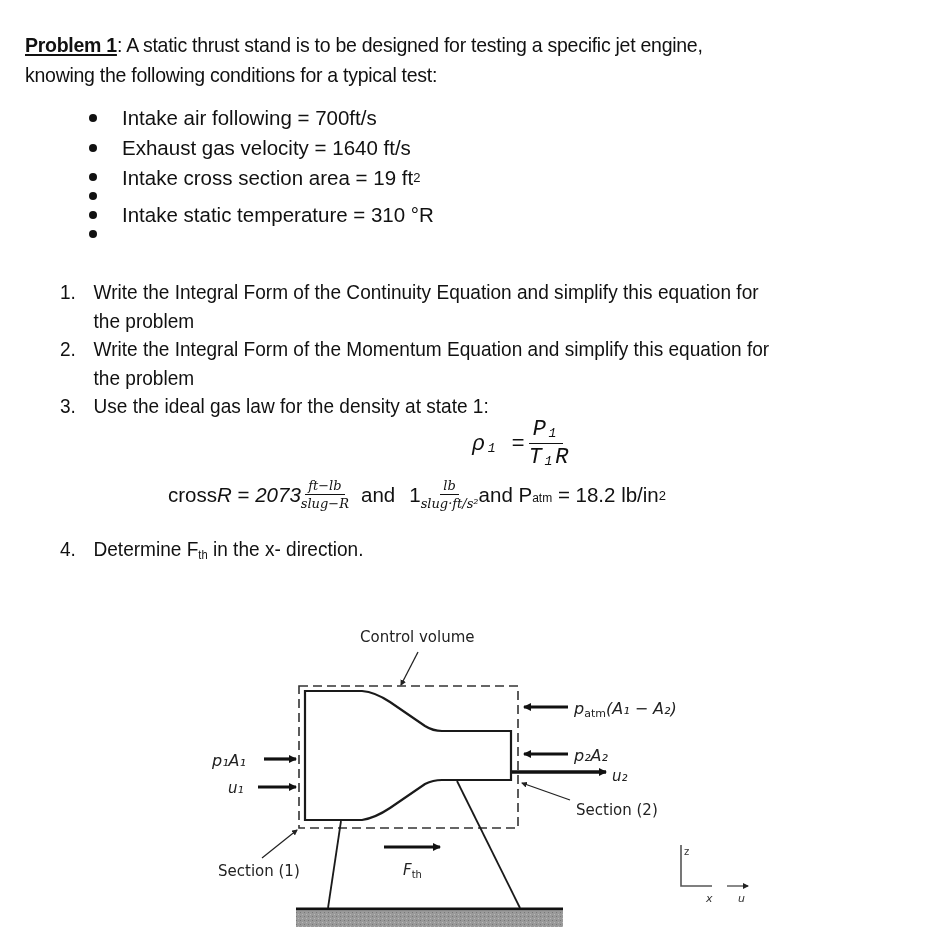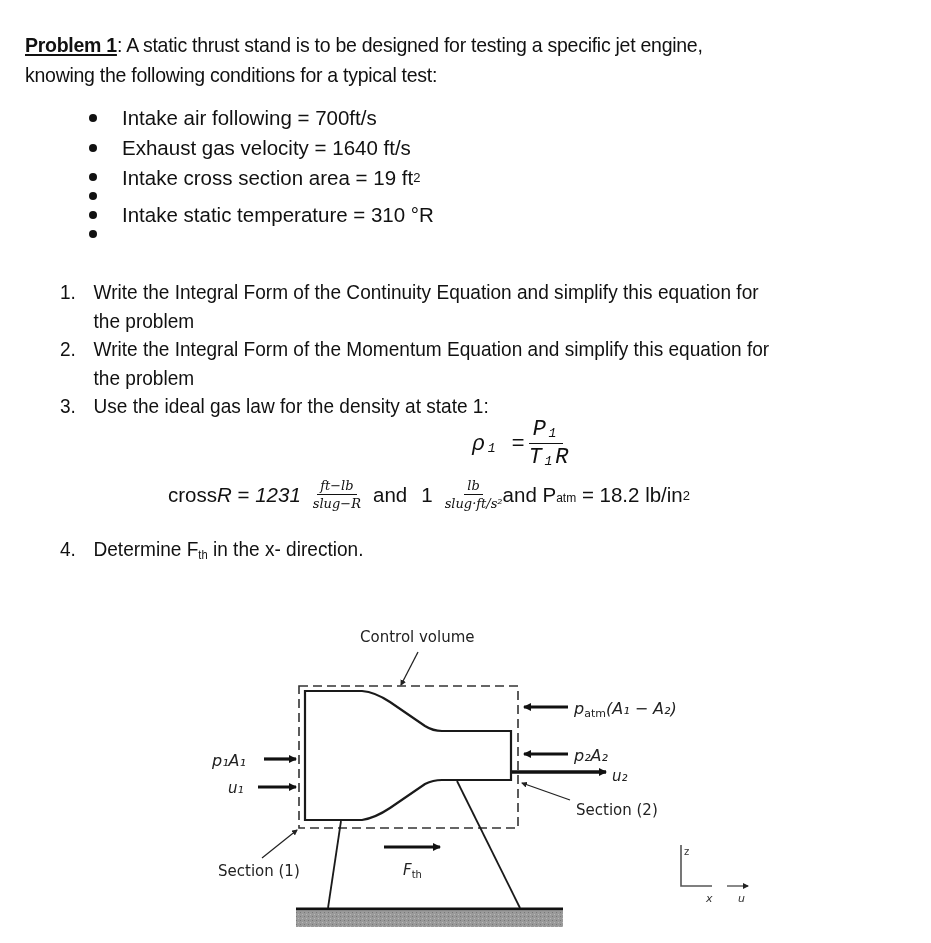--- a/index.html
+++ b/index.html
@@ -12,21 +12,21 @@
   .bullets .dot { width: 8px; height: 8px; border-radius: 50%; background: #111; margin-right: 25px; margin-left: 1px; }
   .tasks { left: 60px; top: 278px; font-size: 20.5px; line-height: 28.5px; transform: scaleX(0.93); transform-origin: left top; }
   .tasks .num { display: inline-block; width: 36px; }
   .tasks .cont { padding-left: 36px; }
   .serif { font-family: Liberation Mono, monospace; font-style: italic; }
   .eq { left: 472px; top: 417px; font-size: 22px; display: flex; align-items: center; }
   .frac { display: inline-flex; flex-direction: column; align-items: flex-start; margin-left: 4px; }
   .frac .n { border-bottom: 1.6px solid #111; padding: 0 4px; line-height: 26px; }
   .frac .d { line-height: 28px; }
   .where { left: 168px; top: 478px; font-size: 20.5px; display: flex; align-items: center; }
-  .sfrac { display: inline-flex; flex-direction: column; align-items: center; font-family: "DejaVu Serif", serif; font-style: italic; font-size: 13px; margin-left: 12px; }
+  .sfrac { display: inline-flex; flex-direction: column; align-items: center; font-family: "DejaVu Serif", serif; font-style: italic; font-size: 13px; }
   .sfrac .n { border-bottom: 1.4px solid #111; padding: 0 3px; line-height: 16px; }
   .sfrac .d { line-height: 17px; }
   .sub { font-size: 12px; }
   .task4 { left: 60px; top: 537px; font-size: 20.5px; transform: scaleX(0.93); transform-origin: left top; }
   svg text { font-family: "DejaVu Sans", sans-serif; }
 </style>
 </head>
 <body>
 
 <div class="abs intro">
@@ -73,21 +73,21 @@
   <span class="frac">
     <span class="n">P₁</span>
     <span class="d">T₁R</span>
   </span>
 </div>
 
 <div class="abs where">
   <span>cross </span>
   <span style="font-style:italic">R</span>
   <span style="white-space:pre"> = </span>
-  <span style="font-style:italic">1231</span>
+  <span style="font-style:italic">2073</span>
   <span class="sfrac">
     <span class="n">ft−lb</span>
     <span class="d">slug−R</span>
   </span>
   <span style="margin-left:12px">and</span>
   <span style="margin-left:14px">1</span>
   <span class="sfrac">
     <span class="n">lb</span>
     <span class="d">slug·ft/s²</span>
   </span>

